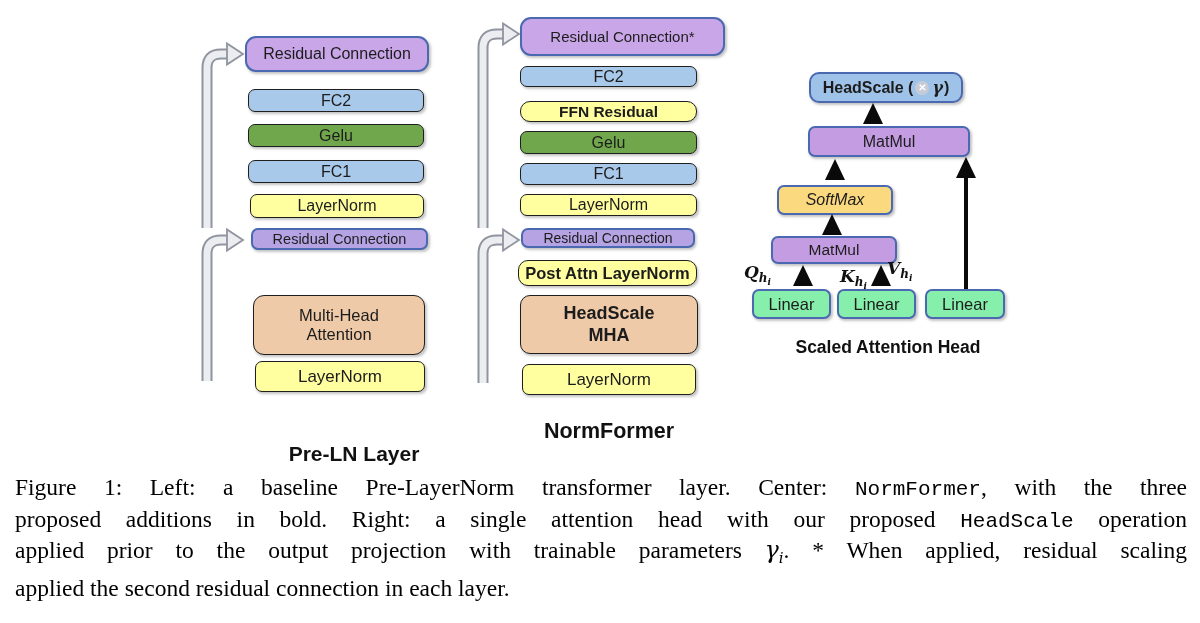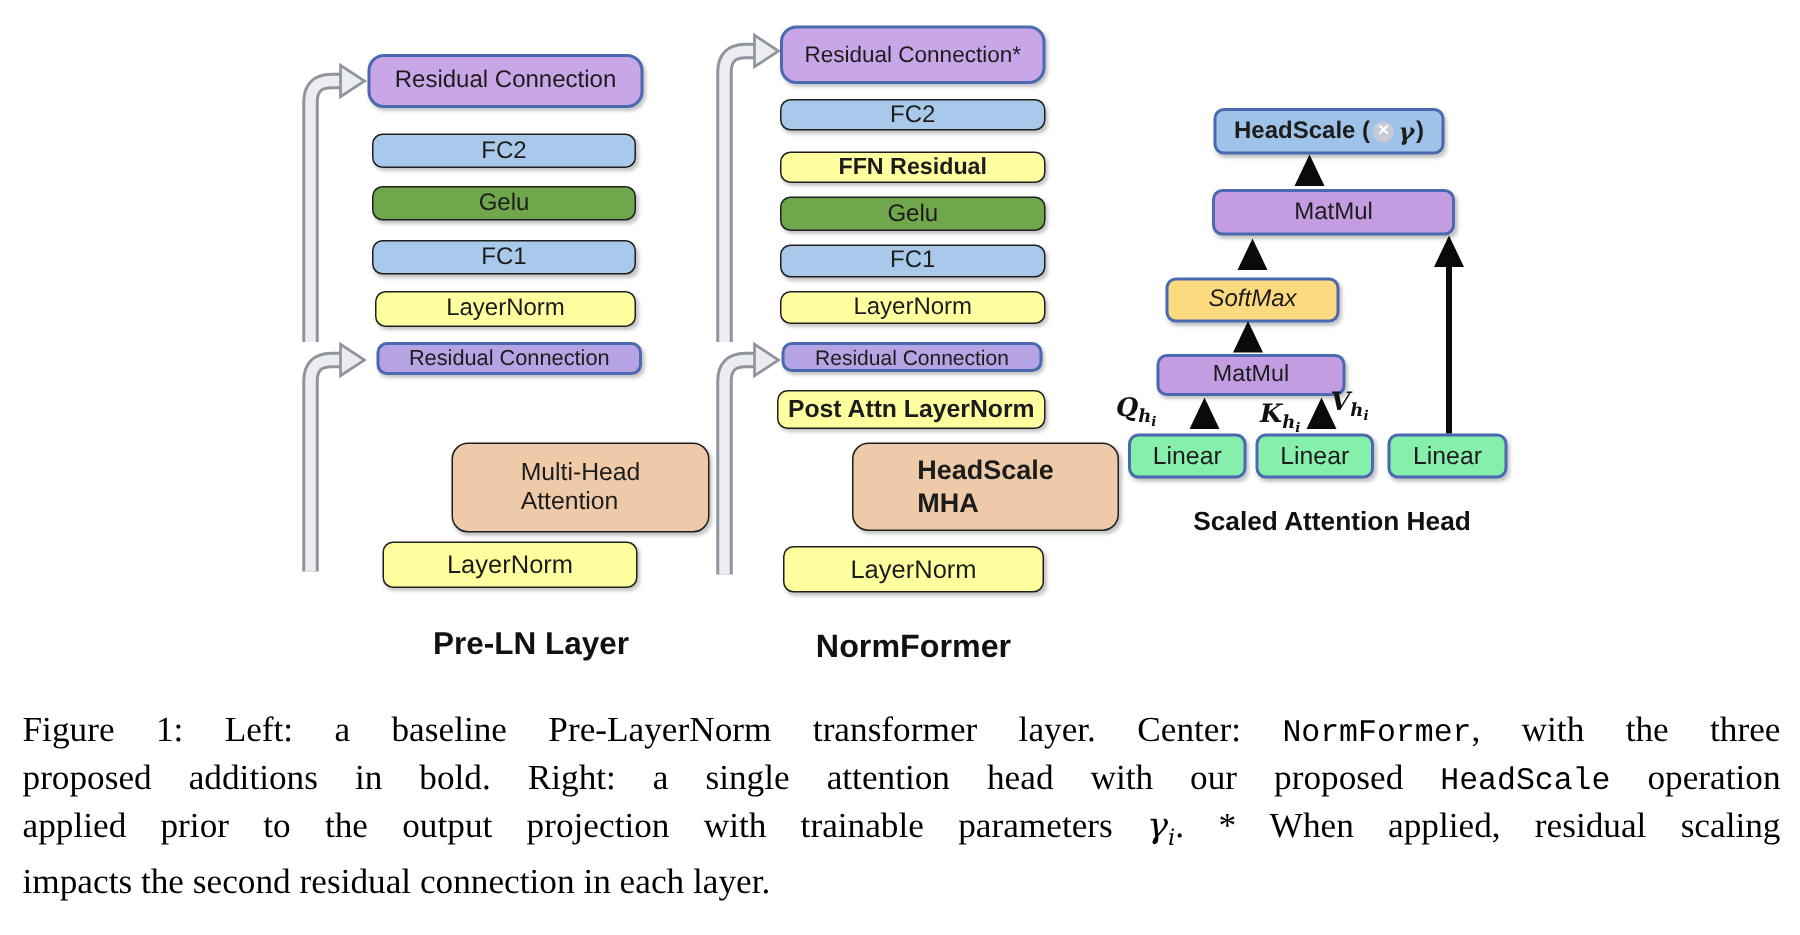--- a/index.html
+++ b/index.html
@@ -15,22 +15,22 @@
   .f-purple{background:#c9a6e8;}
   .f-purple2{background:#b5a3e4;}
   .f-blue{background:#a9c9ea;}
   .f-green{background:#70a74c;}
   .f-yellow{background:#ffffa0;}
   .f-peach{background:#eecaa8;}
   .f-hblue{background:#9fc3e8;}
   .f-mpurple{background:#c49ce2;}
   .f-tan{background:#fbd97f;}
   .f-gray{background:#86efac;}
-  .bold{font-weight:bold;}
-  .pre{white-space:pre-line;line-height:1.18;margin-left:48px;}
+  .bold{font-weight:bold;border-radius:10px;}
+  .pre{white-space:pre-line;text-align:center;line-height:1.18;}
   .col-label{position:absolute;font-weight:bold;color:#111;text-align:center;z-index:2;}
   .tri{position:absolute;width:0;height:0;border-left:10px solid transparent;
        border-right:10px solid transparent;border-bottom:21px solid #0a0a0a;z-index:2;}
   .vline{position:absolute;width:4px;background:#0a0a0a;z-index:2;}
   .mathlabel{position:absolute;font-family:"DejaVu Serif",serif;font-style:italic;
        font-weight:bold;font-size:17px;color:#111;z-index:3;}
   .msub{font-size:12px;vertical-align:-4px;}
   .msubsub{font-size:9px;vertical-align:-7px;}
   .otimes{display:inline-block;width:14px;height:14px;border-radius:50%;background:#c6cbd5;
        color:#ffffff;font-size:10px;line-height:14px;text-align:center;font-weight:bold;
@@ -71,25 +71,25 @@
   <div>
     <div class="box f-purple bb r10" style="left:245px;top:36px;width:184px;height:36px;font-size:16px;">Residual Connection</div>
     <div class="box f-blue bk" style="left:248px;top:89px;width:176px;height:23px;font-size:16px;">FC2</div>
     <div class="box f-green bk" style="left:248px;top:124px;width:176px;height:23px;font-size:16px;">Gelu</div>
     <div class="box f-blue bk" style="left:248px;top:160px;width:176px;height:23px;font-size:16px;">FC1</div>
     <div class="box f-yellow bk" style="left:250px;top:194px;width:174px;height:24px;font-size:16px;">LayerNorm</div>
     <div class="box f-purple2 bb" style="left:251px;top:228px;width:177px;height:22px;font-size:14.5px;">Residual Connection</div>
     <div class="box f-peach bk r10 pre" style="left:253px;top:295px;width:172px;height:60px;font-size:16.5px;">Multi-Head
 Attention</div>
     <div class="box f-yellow bk" style="left:255px;top:361px;width:170px;height:31px;font-size:17px;">LayerNorm</div>
-    <div class="col-label" style="left:279px;top:418px;width:150px;font-size:21px;">Pre-LN Layer</div>
+    <div class="col-label" style="left:279px;top:442px;width:150px;font-size:21px;">Pre-LN Layer</div>
   </div>
 
   <div>
-    <div class="box f-purple bb r10" style="left:520px;top:17px;width:177px;height:39px;font-size:15px;">Residual Connection*</div>
+    <div class="box f-purple bb r10" style="left:520px;top:17px;width:205px;height:39px;font-size:15px;">Residual Connection*</div>
     <div class="box f-blue bk" style="left:520px;top:66px;width:177px;height:21px;font-size:16px;">FC2</div>
     <div class="box f-yellow bk bold" style="left:520px;top:101px;width:177px;height:21px;font-size:15.5px;">FFN Residual</div>
     <div class="box f-green bk" style="left:520px;top:131px;width:177px;height:23px;font-size:16px;">Gelu</div>
     <div class="box f-blue bk" style="left:520px;top:163px;width:177px;height:22px;font-size:16px;">FC1</div>
     <div class="box f-yellow bk" style="left:520px;top:194px;width:177px;height:22px;font-size:16px;">LayerNorm</div>
     <div class="box f-purple2 bb" style="left:521px;top:228px;width:174px;height:20px;font-size:14px;">Residual Connection</div>
     <div class="box f-yellow bk bold" style="left:518px;top:260px;width:179px;height:26px;font-size:16.5px;">Post Attn LayerNorm</div>
     <div class="box f-peach bk r10 pre bold" style="left:520px;top:295px;width:178px;height:59px;font-size:18px;">HeadScale
 MHA</div>
     <div class="box f-yellow bk" style="left:522px;top:364px;width:174px;height:31px;font-size:17px;">LayerNorm</div>
@@ -135,17 +135,17 @@
     <div class="cap-line">
       <span>Figure 1: Left: a baseline Pre-LayerNorm transformer layer. Center: </span><span class="mono">NormFormer</span><span>, with the three</span>
     </div>
     <div class="cap-line">
       <span>proposed additions in bold. Right: a single attention head with our proposed </span><span class="mono">HeadScale</span><span> operation</span>
     </div>
     <div class="cap-line">
       <span>applied prior to the output projection with trainable parameters </span><span class="cap-gamma">γ</span><span class="cap-sub">i</span><span>. * When applied, residual scaling</span>
     </div>
     <div class="cap-line last">
-      <span>impacts the second residual connection in each layer.</span>
+      <span>applied the second residual connection in each layer.</span>
     </div>
   </div>
 
 </div>
 
 </body></html>

